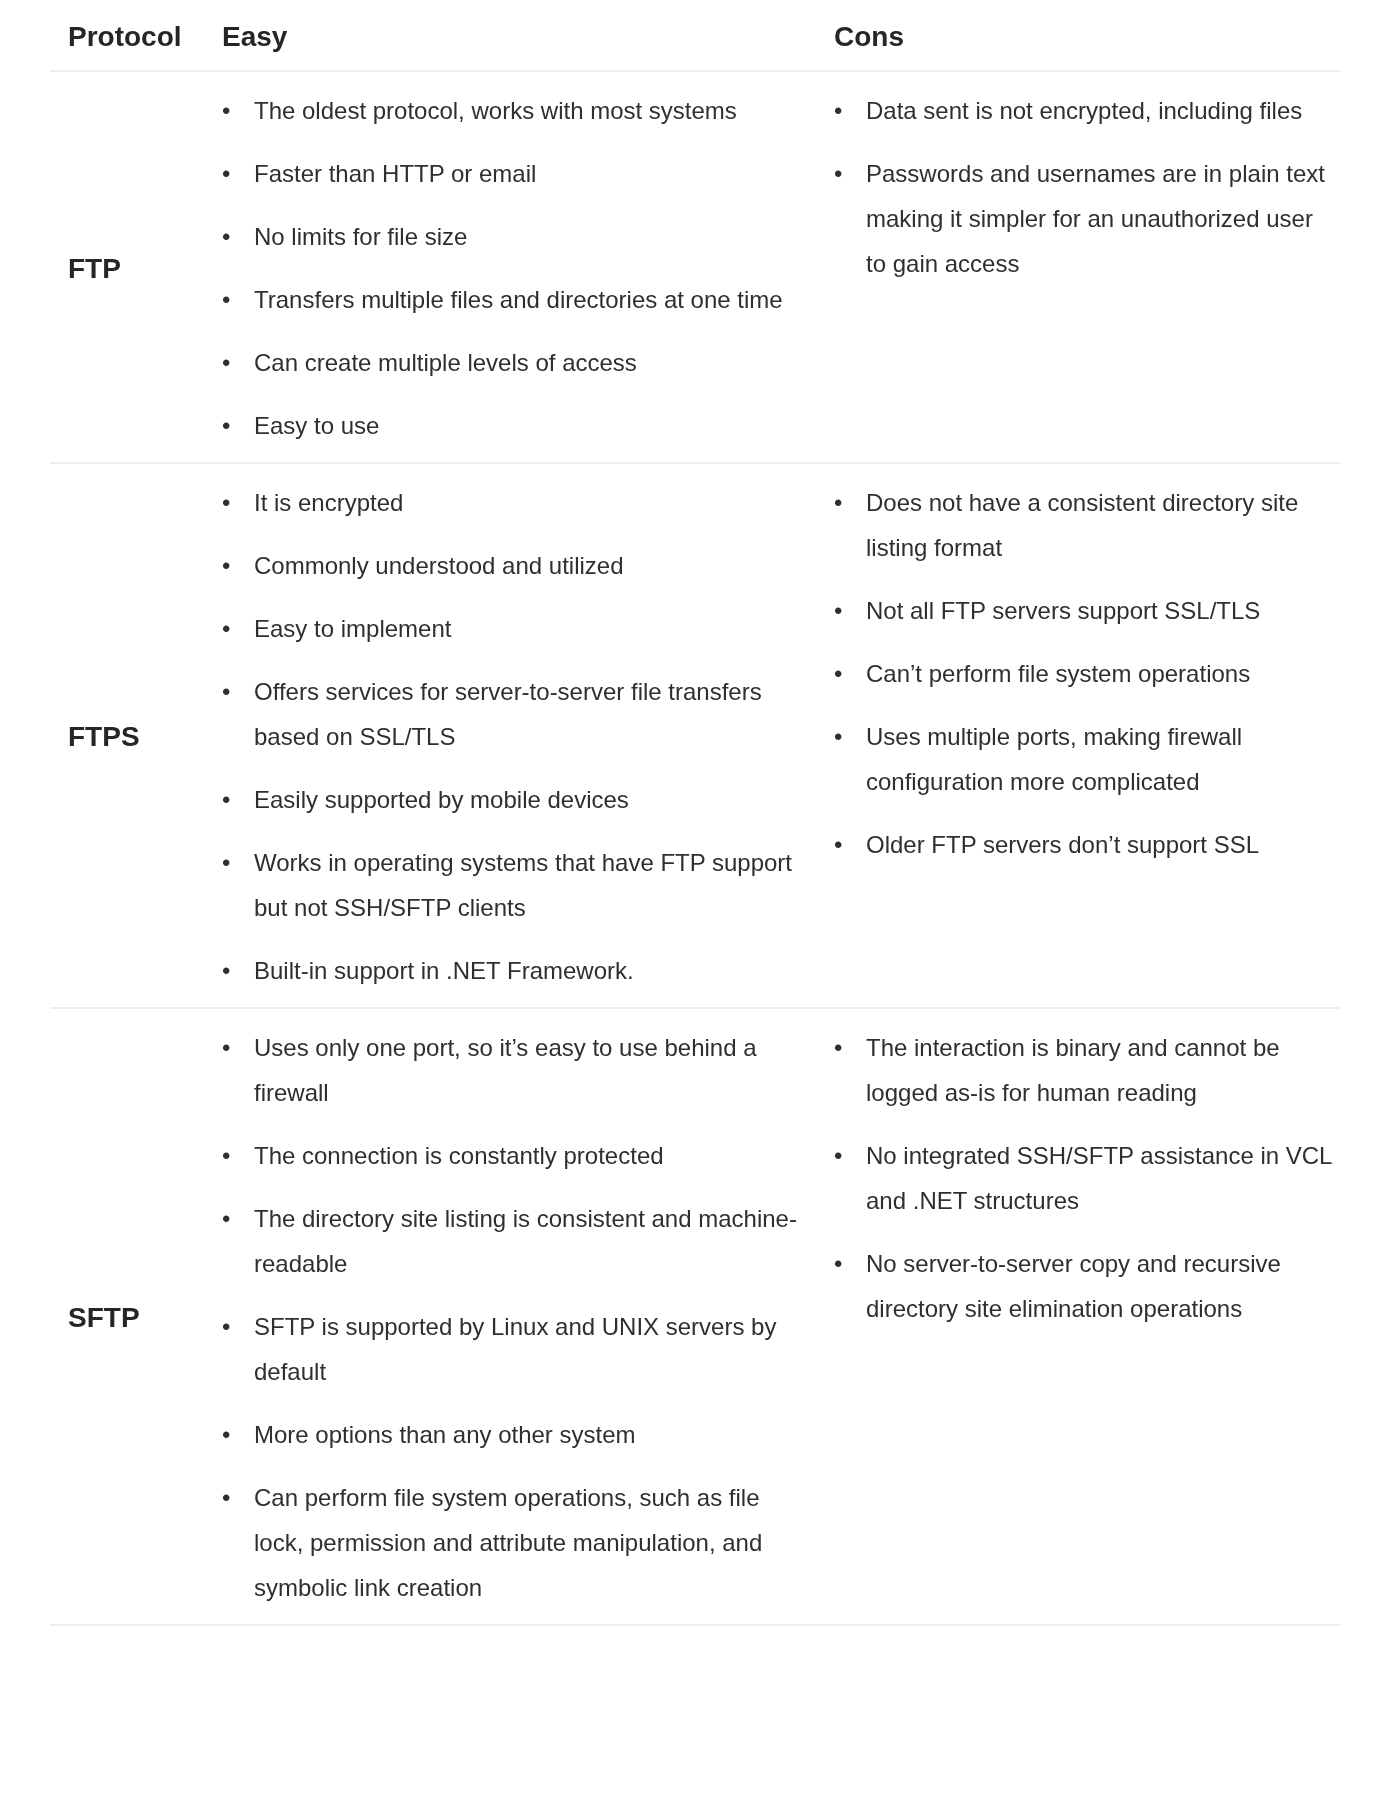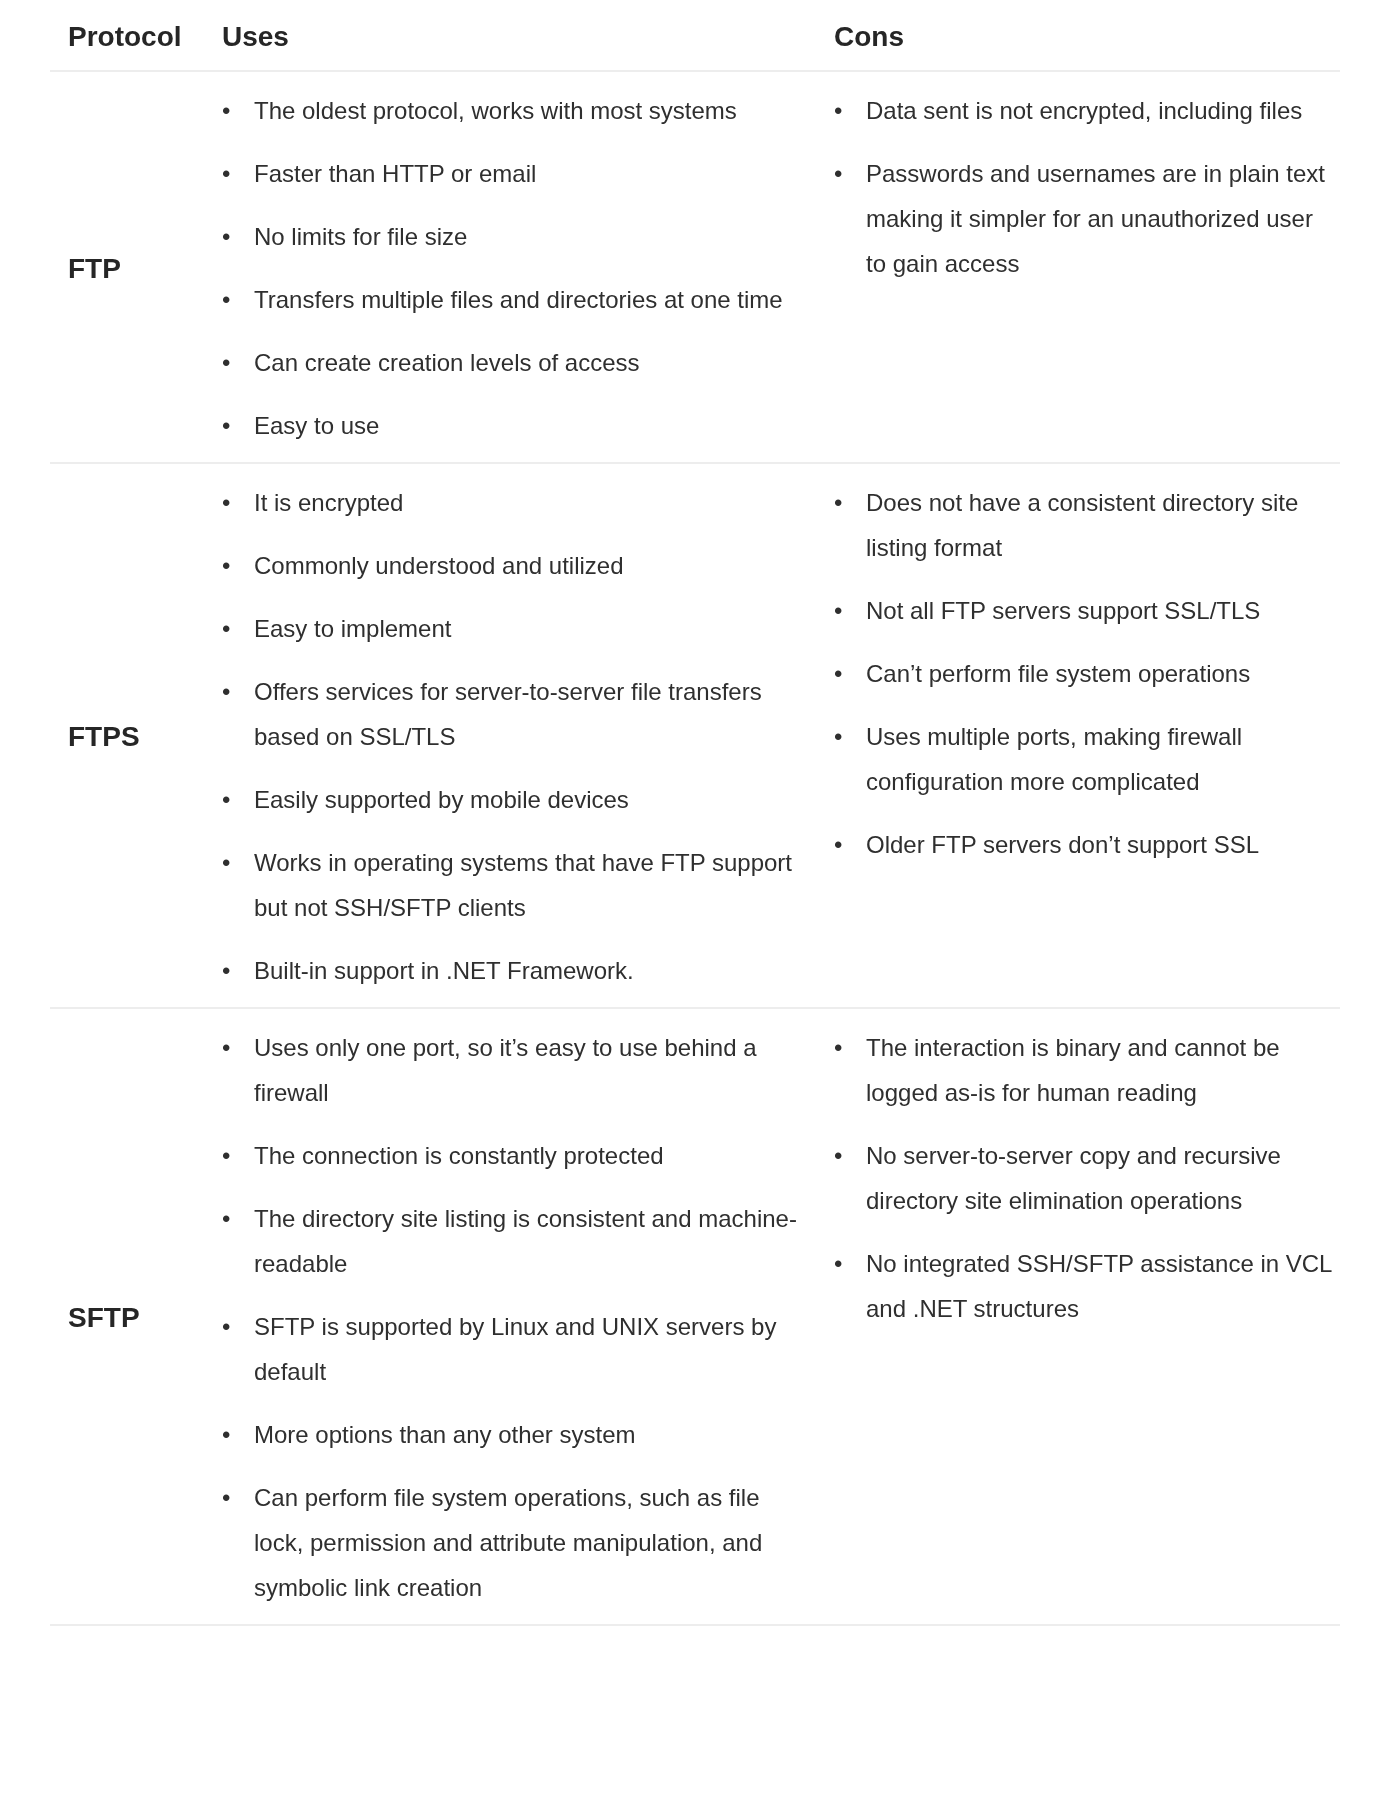--- a/index.html
+++ b/index.html
@@ -74,35 +74,35 @@
   .cons-cell ul.bullet-list li { max-width: 470px; }
 </style>
 </head>
 <body>
 
 <div class="page">
   <div class="table">
 
     <div class="row header-row">
       <div class="protocol-cell">Protocol</div>
-      <div class="pros-cell">Uses</div>
+      <div class="pros-cell">Easy</div>
       <div class="cons-cell">Cons</div>
     </div>
 
     <div class="row body-row">
       <div class="protocol-cell">
         <span class="protocol-label">FTP</span>
       </div>
       <div class="pros-cell">
         <ul class="bullet-list">
           <li>The oldest protocol, works with most systems</li>
           <li>Faster than HTTP or email</li>
           <li>No limits for file size</li>
           <li>Transfers multiple files and directories at one time</li>
-          <li>Can create creation levels of access</li>
+          <li>Can create multiple levels of access</li>
           <li>Easy to use</li>
         </ul>
       </div>
       <div class="cons-cell">
         <ul class="bullet-list">
           <li>Data sent is not encrypted, including files</li>
           <li>Passwords and usernames are in plain text making it simpler for an unauthorized user to gain access</li>
         </ul>
       </div>
     </div>
@@ -143,20 +143,20 @@
           <li>The connection is constantly protected</li>
           <li>The directory site listing is consistent and machine-readable</li>
           <li>SFTP is supported by Linux and UNIX servers by default</li>
           <li>More options than any other system</li>
           <li>Can perform file system operations, such as file lock, permission and attribute manipulation, and symbolic link creation</li>
         </ul>
       </div>
       <div class="cons-cell">
         <ul class="bullet-list">
           <li>The interaction is binary and cannot be logged as-is for human reading</li>
+          <li>No integrated SSH/SFTP assistance in VCL and .NET structures</li>
           <li>No server-to-server copy and recursive directory site elimination operations</li>
-          <li>No integrated SSH/SFTP assistance in VCL and .NET structures</li>
         </ul>
       </div>
     </div>
 
   </div>
 </div>
 
 </body></html>

